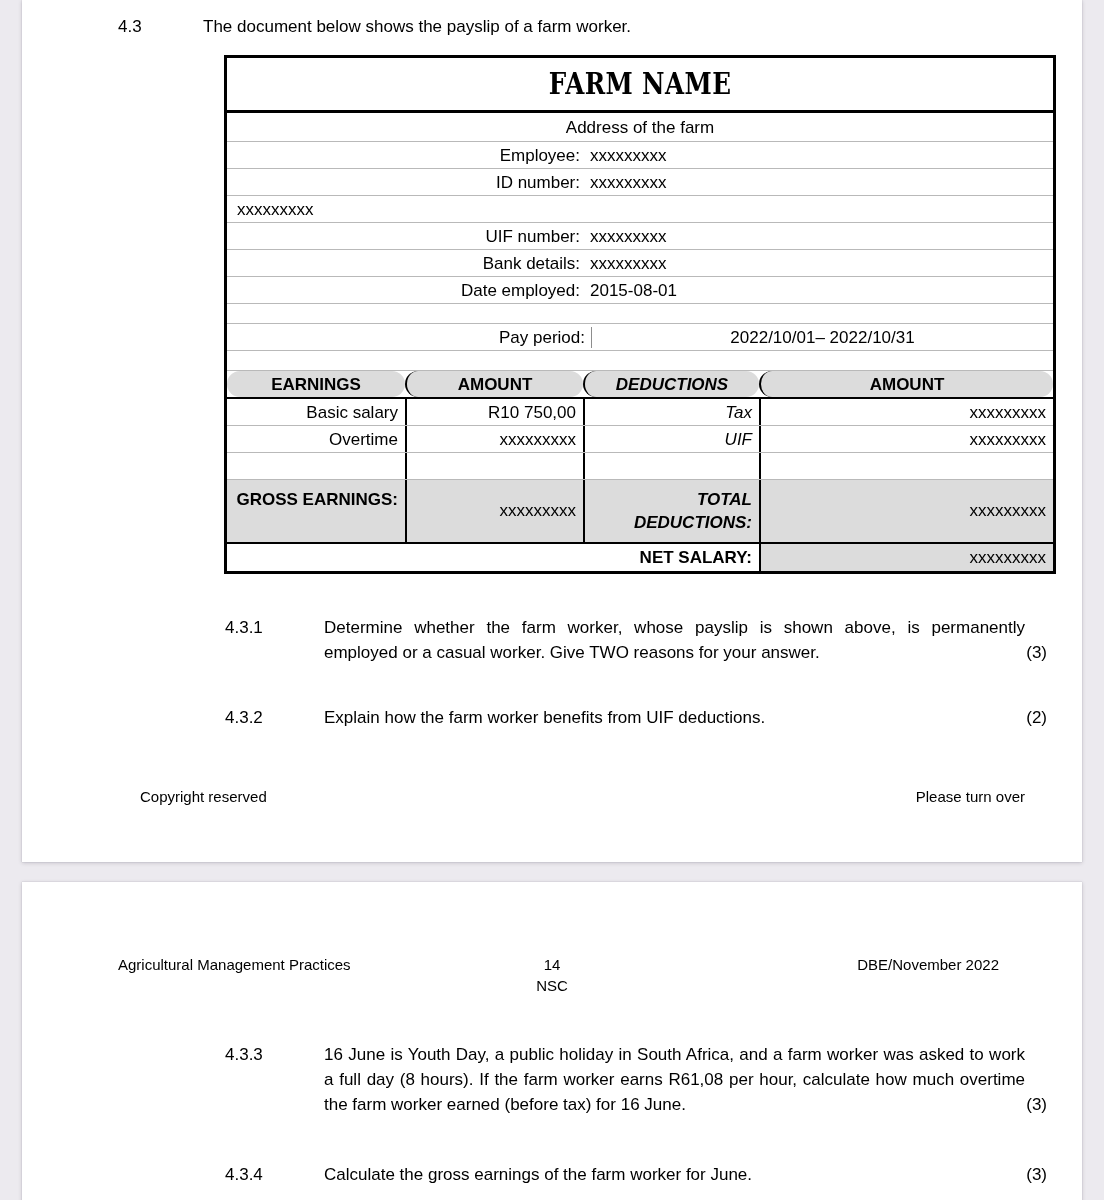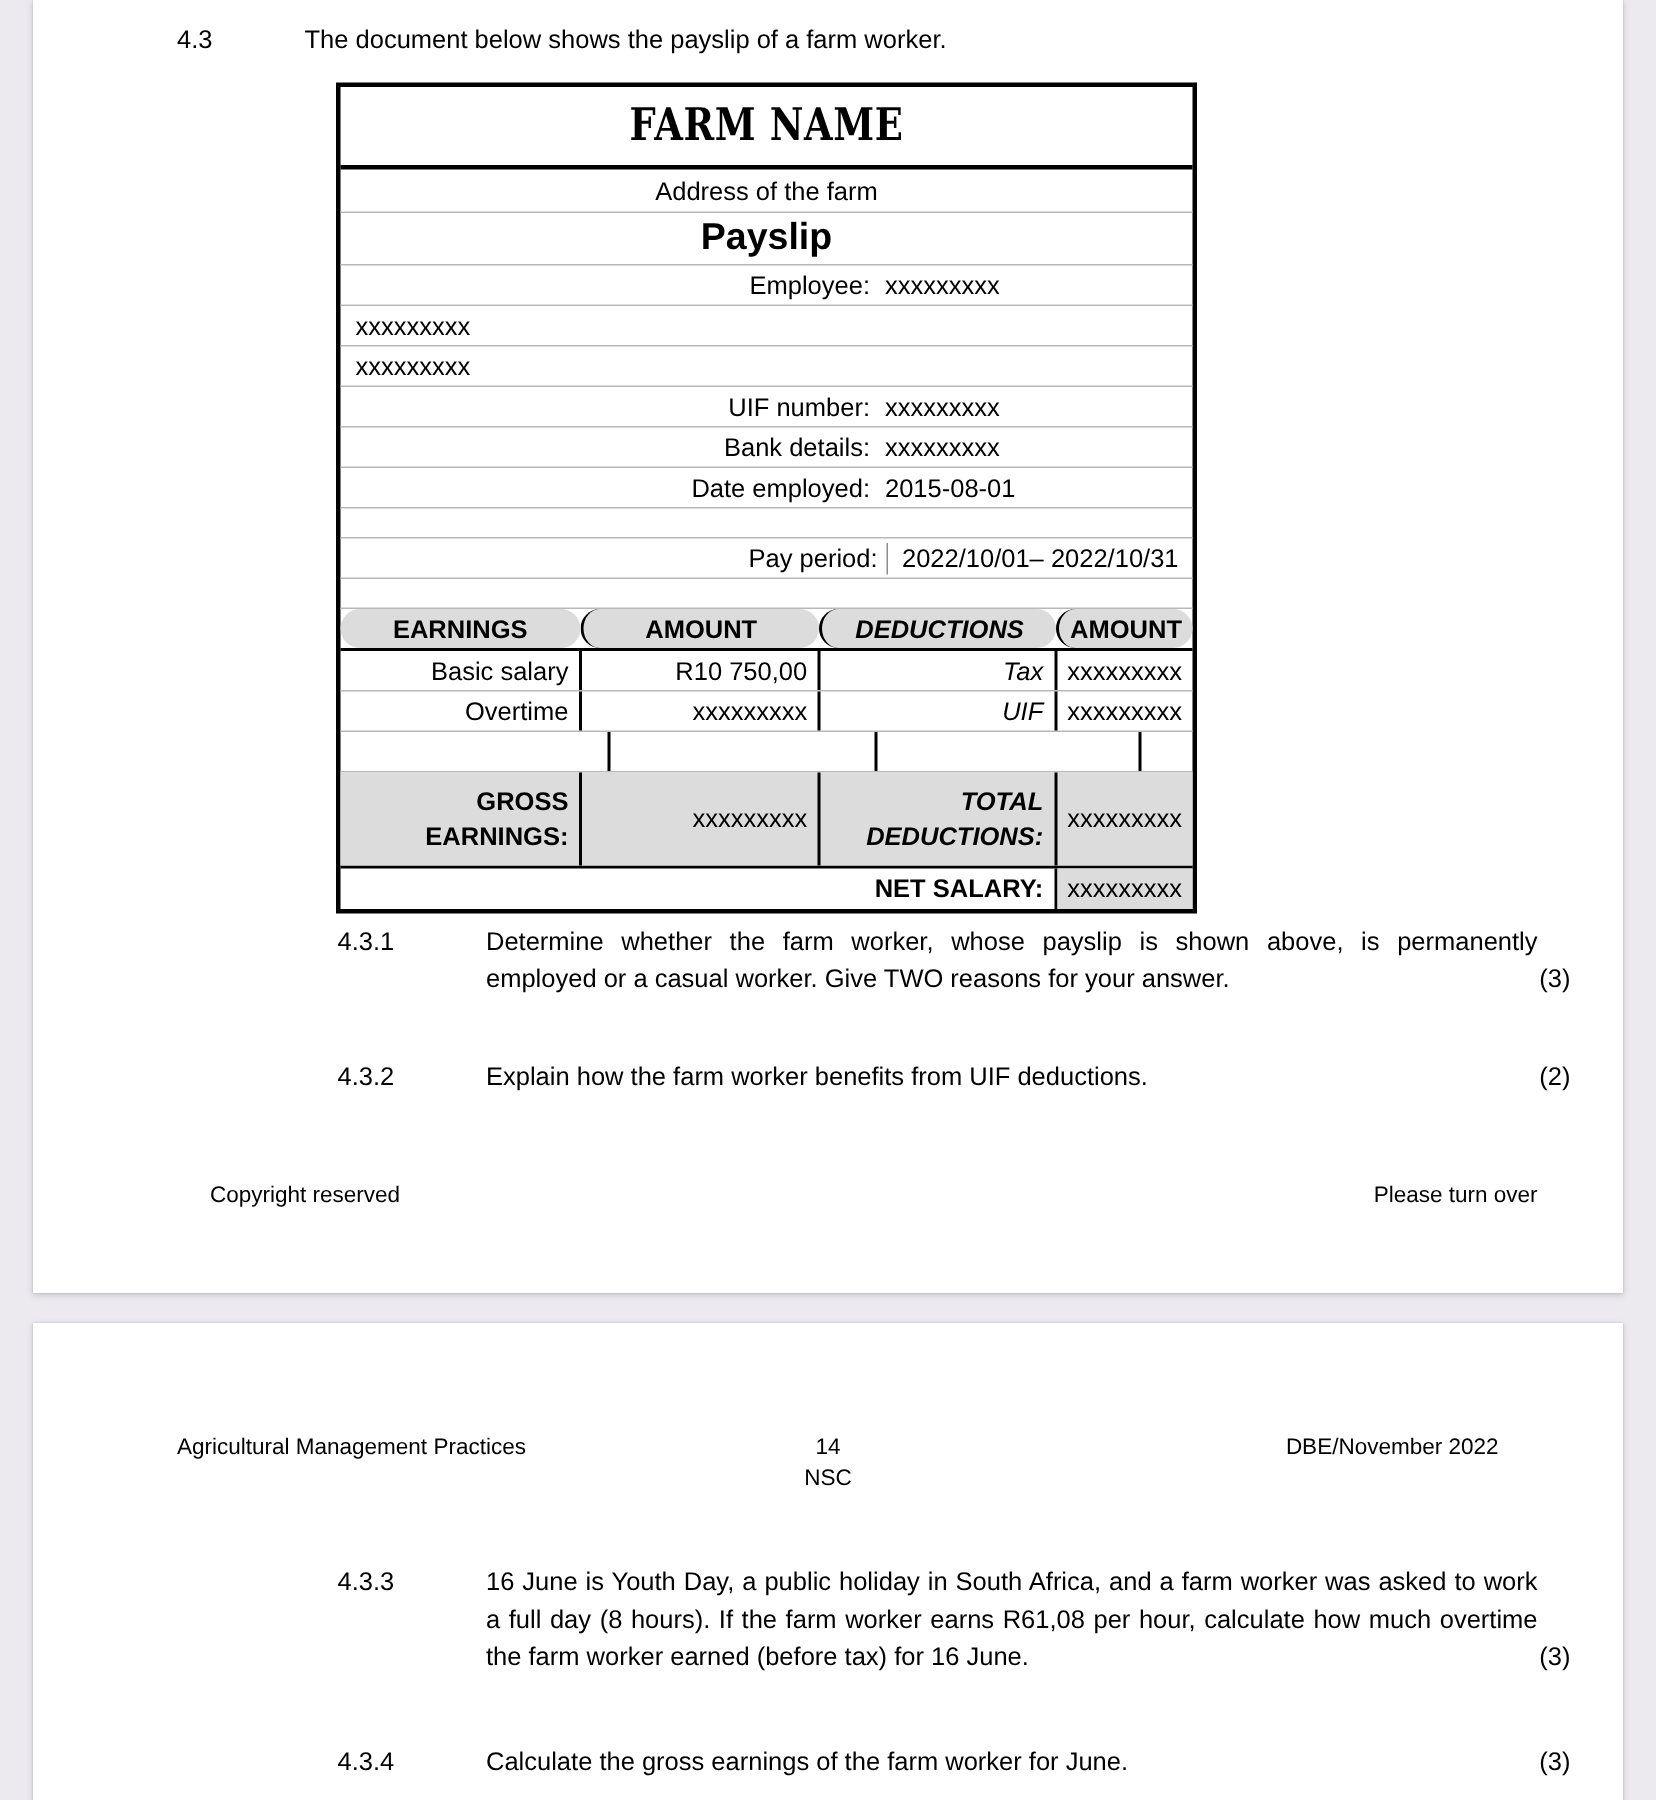--- a/index.html
+++ b/index.html
@@ -25,21 +25,21 @@
   .intro-row {
     position:absolute; left:96px; top:16px; width:900px;
     display:flex; align-items:flex-start;
   }
   .intro-num { width:85px; font-size:17px; line-height:22px; }
   .intro-text { font-size:17px; line-height:22px; }
 
   
   .payslip {
     position:absolute; left:202px; top:55px;
-    width:574px;
+    width:832px;
     border:3px solid #000;
     background:#fff;
   }
   .ps-row { display:flex; width:100%; }
   .thin-under { border-bottom:1px solid #b9b9b9; }
   .thick-under { border-bottom:3px solid #000; }
   .med-under { border-bottom:2px solid #000; }
 
   .farm-name {
     text-align:center;
@@ -144,32 +144,30 @@
       <div class="ps-row thick-under">
         <div class="farm-name-wrap">
           <div class="farm-name">FARM NAME</div>
         </div>
       </div>
 
       <div class="ps-row thin-under">
         <div class="address" style="width:100%">Address of the farm</div>
       </div>
 
-      <div class="ps-row thin-under">
-        <div class="payslip-title" style="width:100%">Payslip</div>
-      </div>
 
       <div class="ps-row thin-under">
         <div class="kv">
           <div class="kv-label">Employee:</div>
           <div class="kv-value">xxxxxxxxx</div>
         </div>
       </div>
       <div class="ps-row thin-under">
         <div class="kv">
+          <div class="kv-label">ID number:</div>
           <div class="kv-value">xxxxxxxxx</div>
         </div>
       </div>
       <div class="ps-row thin-under">
         <div class="kv">
           <div class="kv-value">xxxxxxxxx</div>
         </div>
       </div>
       <div class="ps-row thin-under">
         <div class="kv">

